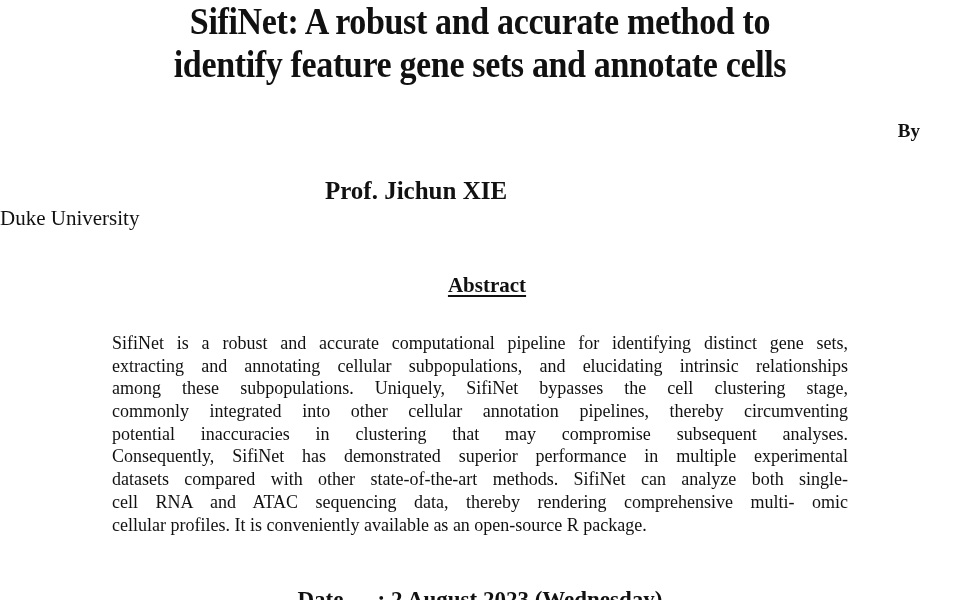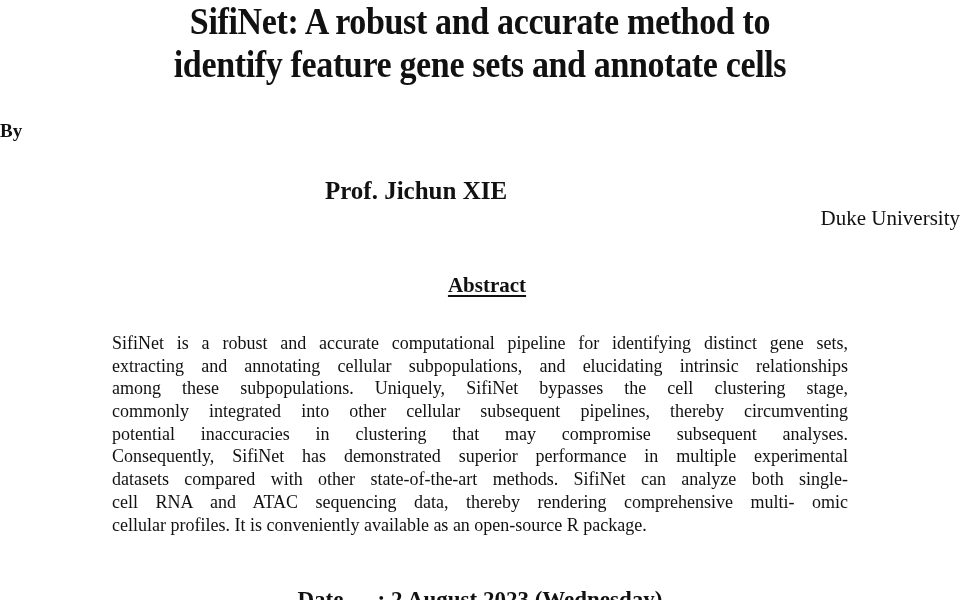--- a/index.html
+++ b/index.html
@@ -32,39 +32,39 @@
     letter-spacing: -0.4px;
     transform: scaleX(0.92);
     transform-origin: center;
   }
   .title-line1 { top: 0px; }
   .title-line2 { top: 43px; }
   .by {
     position: absolute;
     top: 120px;
     left: 0; width: 920px;
-    text-align: left;
+    text-align: right;
     font-weight: bold;
     font-size: 19px;
     line-height: 22px;
   }
   .speaker-name {
     position: absolute;
     top: 177px;
     left: 0; width: 832px;
     text-align: center;
     font-weight: bold;
     font-size: 25px;
     line-height: 28px;
   }
   .affiliation {
     position: absolute;
     top: 205px;
     left: 0; width: 960px;
-    text-align: right;
+    text-align: left;
     font-size: 21px;
     line-height: 26px;
   }
   .abstract-heading {
     position: absolute;
     top: 272px;
     left: 0; width: 960px;
     text-align: center;
     font-weight: bold;
     font-size: 21px;
@@ -134,21 +134,21 @@
   <div class="affiliation">Duke University</div>
 
   <div class="abstract-heading">
     <span>Abstract</span>
   </div>
 
   <div class="abstract-body">
     <div class="abs-line"><span class="fit">SifiNet is a robust and accurate computational pipeline for identifying distinct gene sets,</span></div>
     <div class="abs-line"><span class="fit">extracting and annotating cellular subpopulations, and elucidating intrinsic relationships</span></div>
     <div class="abs-line"><span class="fit">among these subpopulations. Uniquely, SifiNet bypasses the cell clustering stage,</span></div>
-    <div class="abs-line"><span class="fit">commonly integrated into other cellular subsequent pipelines, thereby circumventing</span></div>
+    <div class="abs-line"><span class="fit">commonly integrated into other cellular annotation pipelines, thereby circumventing</span></div>
     <div class="abs-line"><span class="fit">potential inaccuracies in clustering that may compromise subsequent analyses.</span></div>
     <div class="abs-line"><span class="fit">Consequently, SifiNet has demonstrated superior performance in multiple experimental</span></div>
     <div class="abs-line"><span class="fit">datasets compared with other state-of-the-art methods. SifiNet can analyze both single-</span></div>
     <div class="abs-line"><span class="fit">cell RNA and ATAC sequencing data, thereby rendering comprehensive multi- omic</span></div>
     <div class="abs-line last"><span class="fit">cellular profiles. It is conveniently available as an open-source R package.</span></div>
   </div>
 
   <div class="date-line">
     <span>Date</span><span class="gap"></span><span>:</span>
     <span>2 August 2023 (Wednesday)</span>

